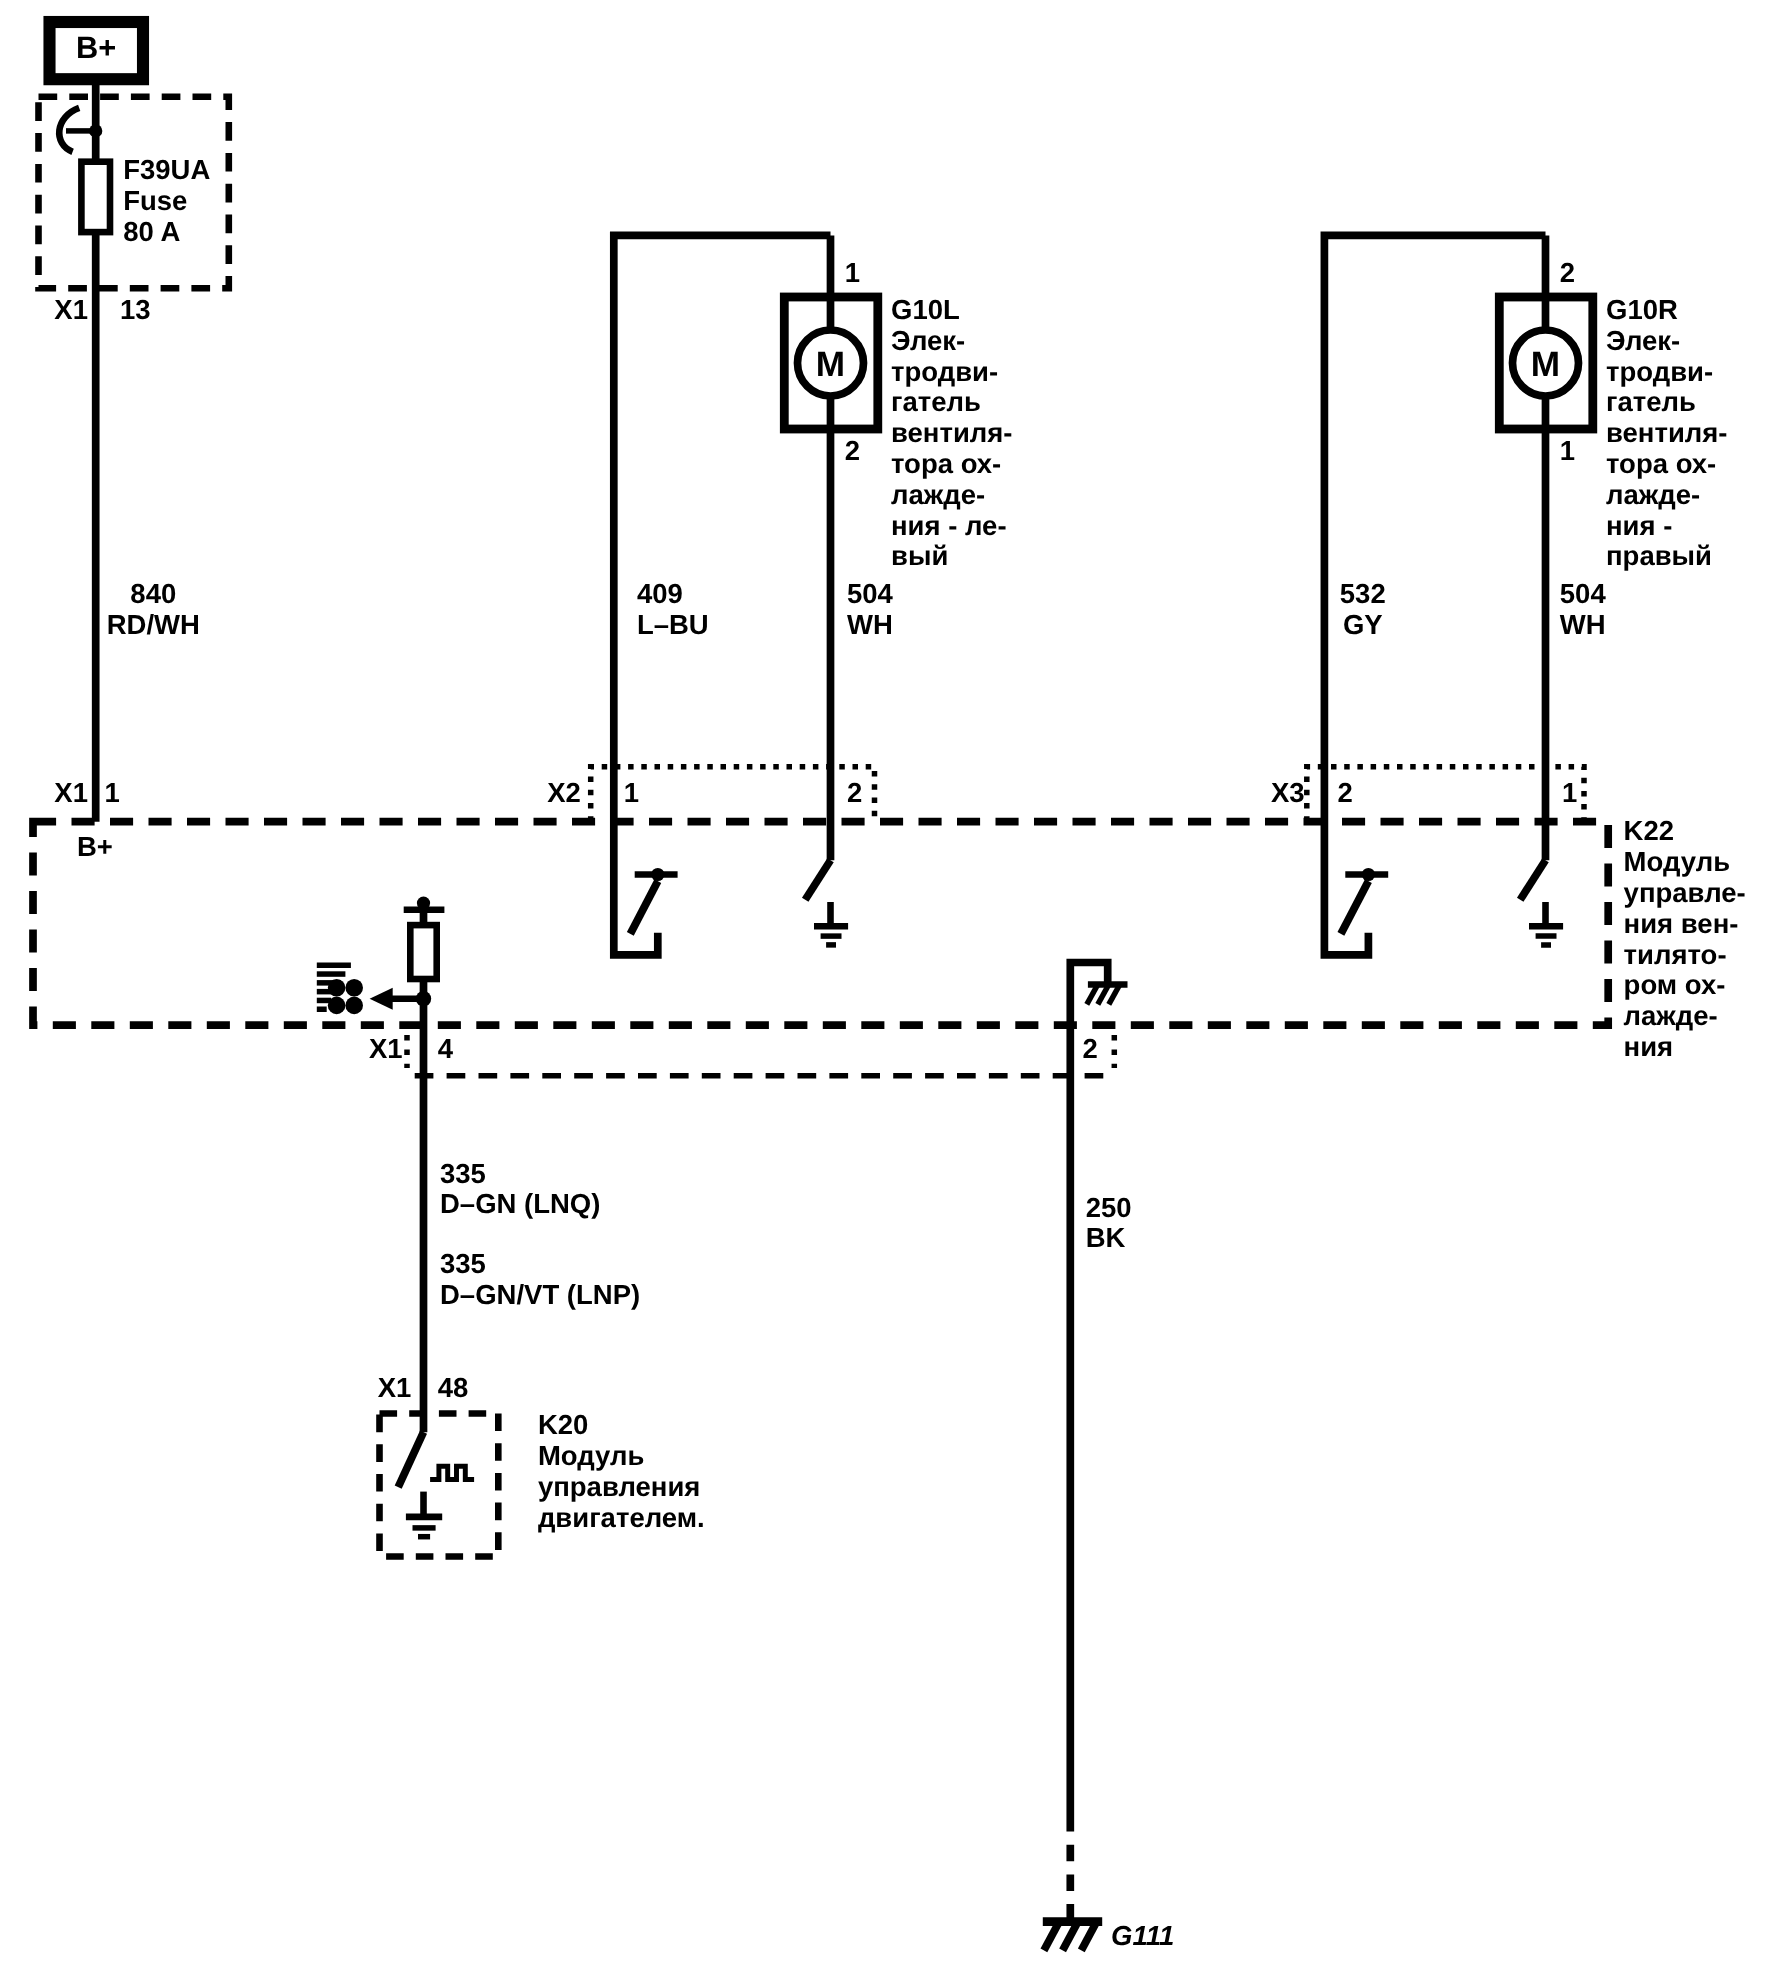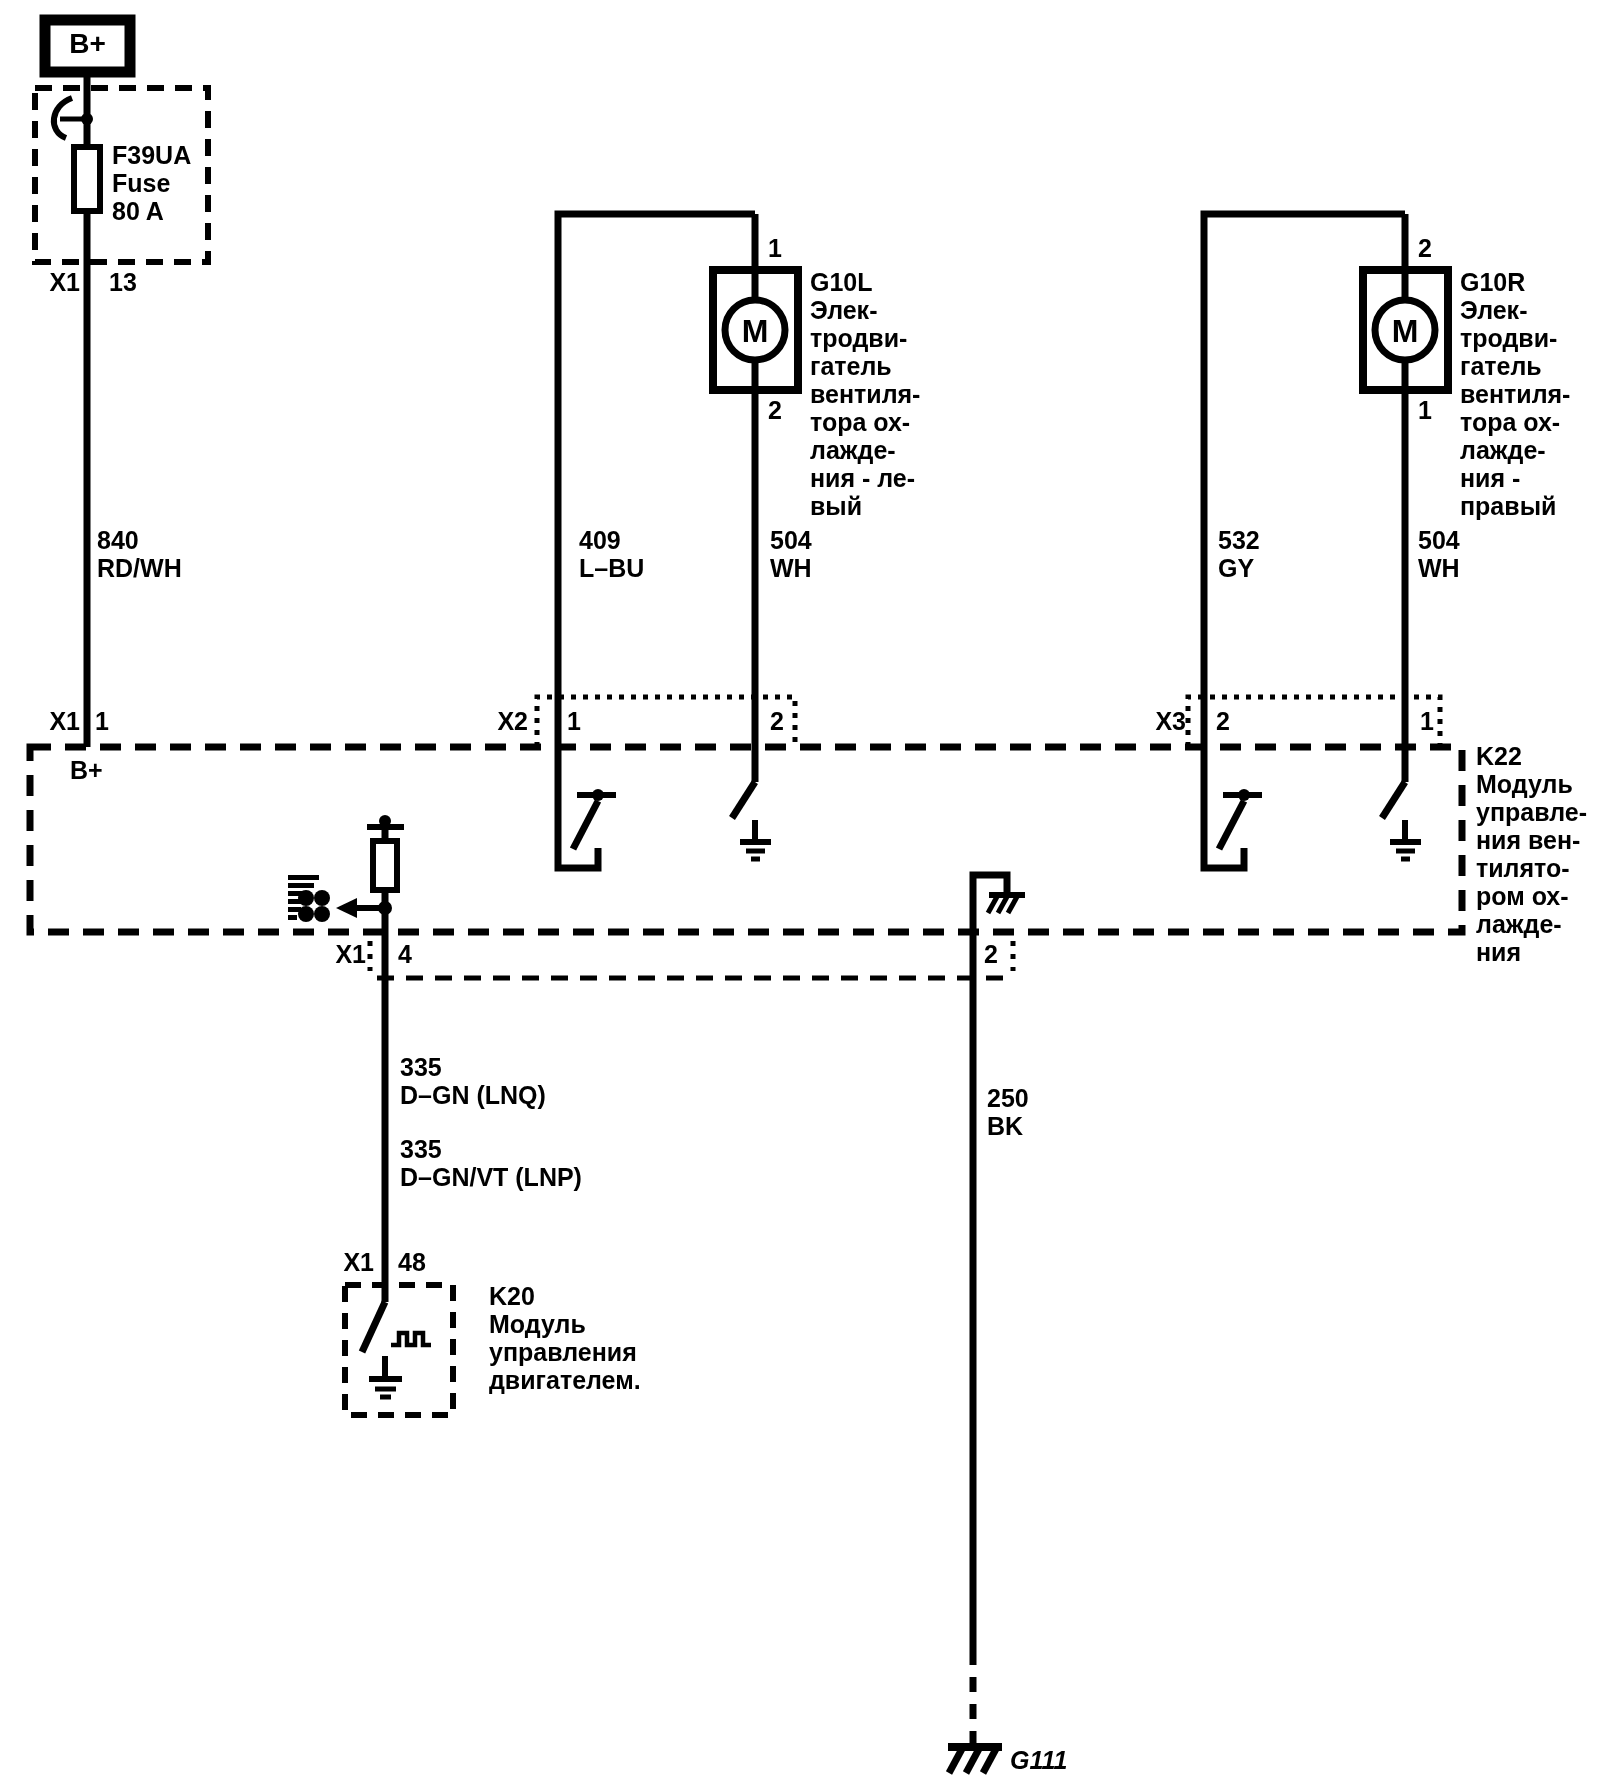--- a/index.html
+++ b/index.html
@@ -135,21 +135,21 @@
 
 <div class="lbl big ctr" style="left:45px;top:30px;width:85px;">B+</div>
 
 <div class="lbl" style="left:112px;top:141px;">F39UA
 Fuse
 80 A</div>
 
 <div class="lbl r" style="left:80px;top:268px;">X1</div>
 <div class="lbl" style="left:109px;top:268px;">13</div>
 
-<div class="lbl" style="left:97px;top:526px;">840
+<div class="lbl" style="left:97px;top:526px;text-align:center;">840
 RD/WH</div>
 
 <div class="lbl" style="left:768px;top:234px;">1</div>
 <div class="lbl" style="left:768px;top:396px;">2</div>
 <div class="lbl" style="left:810px;top:268px;">G10L
 Элек-
 тродви-
 гатель
 вентиля-
 тора ох-
@@ -166,21 +166,21 @@
 вентиля-
 тора ох-
 лажде-
 ния -
 правый</div>
 
 <div class="lbl" style="left:579px;top:526px;">409
 L–BU</div>
 <div class="lbl" style="left:770px;top:526px;">504
 WH</div>
-<div class="lbl" style="left:1218px;top:526px;">532
+<div class="lbl" style="left:1218px;top:526px;text-align:center;">532
 GY</div>
 <div class="lbl" style="left:1418px;top:526px;">504
 WH</div>
 
 <div class="lbl r" style="left:80px;top:707px;">X1</div>
 <div class="lbl" style="left:95px;top:707px;">1</div>
 <div class="lbl" style="left:70px;top:756px;">B+</div>
 
 <div class="lbl r" style="left:528px;top:707px;">X2</div>
 <div class="lbl" style="left:567px;top:707px;">1</div>

